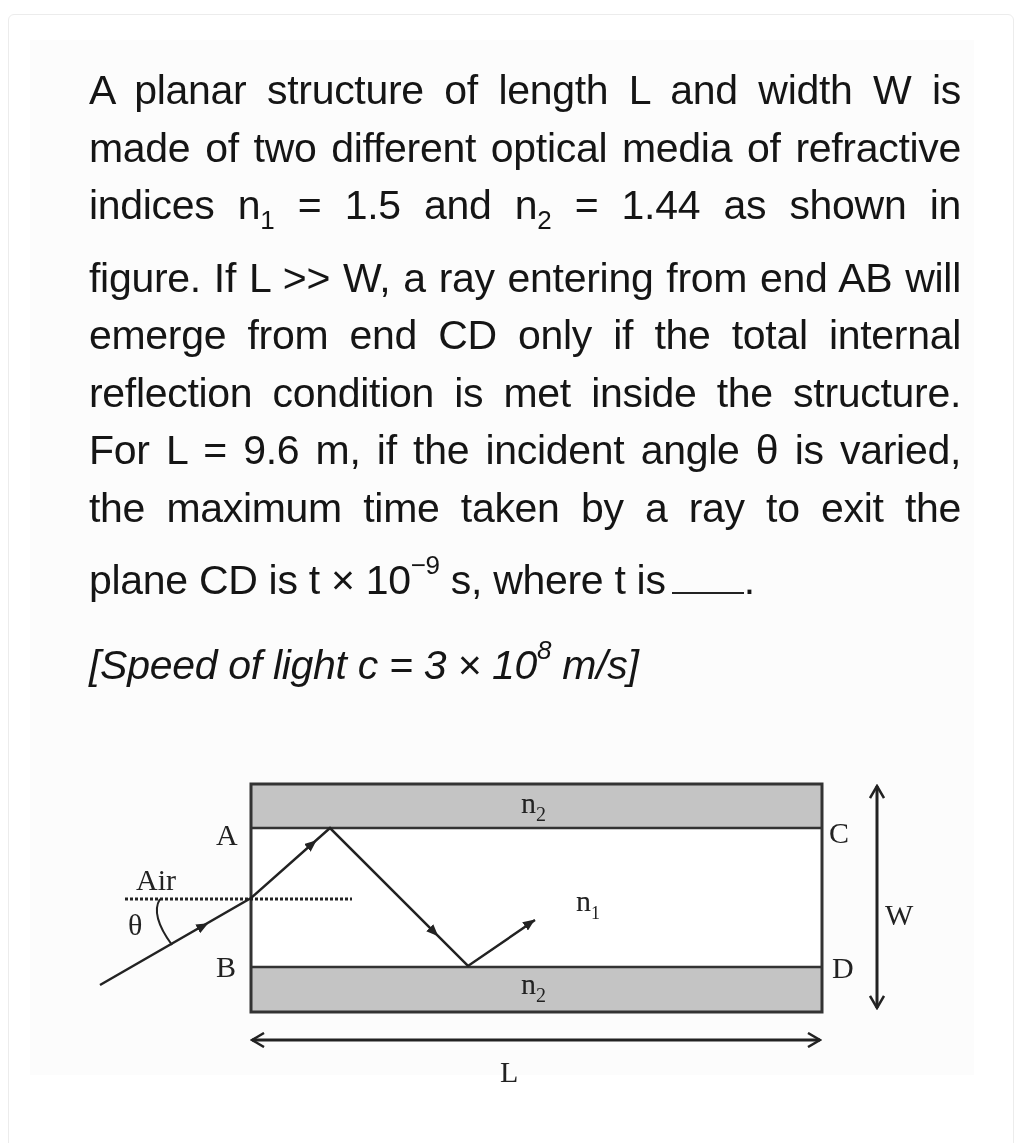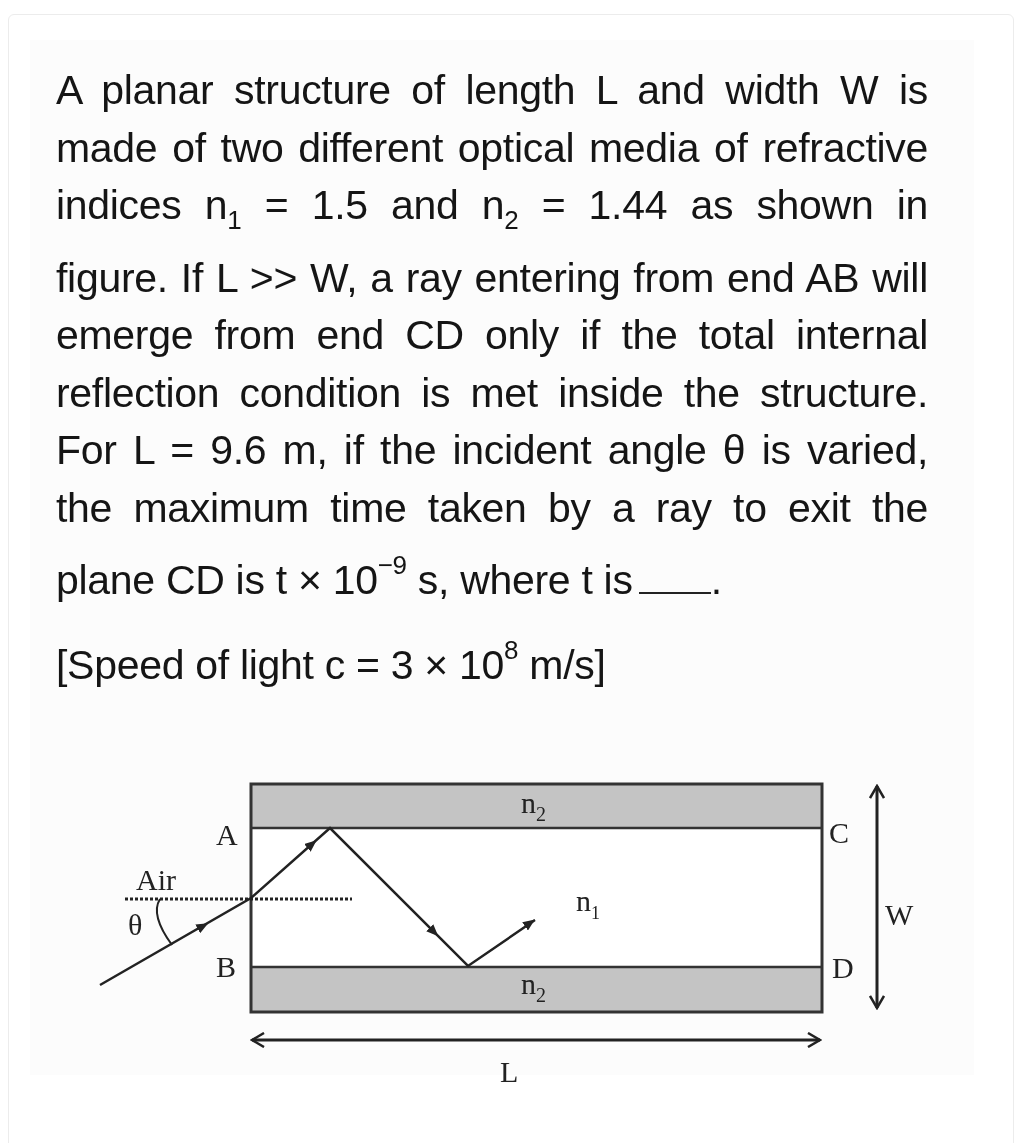--- a/index.html
+++ b/index.html
@@ -9,29 +9,29 @@
   }
   .card {
     position: absolute; left: 8px; top: 14px; width: 1006px; height: 1140px;
     border: 1px solid #ececec; border-radius: 6px; background: #fff; box-sizing: border-box;
   }
   .panel {
     position: absolute; left: 30px; top: 40px; width: 944px; height: 1035px;
     background: #fcfcfc;
   }
   .question {
-    position: absolute; left: 56px; top: 62px; width: 872px;
+    position: absolute; left: 89px; top: 62px; width: 872px;
     font-size: 41px; line-height: 57.5px; text-align: justify;
     letter-spacing: -0.3px; color: #151515;
   }
   .question p { margin: 0; }
   .sub { font-size: 26px; vertical-align: -10px; }
   .sup { font-size: 26px; vertical-align: 20px; }
   .blank { display: inline-block; width: 72px; border-bottom: 2px solid #222; height: 28px; margin-left: 6px; }
-  .note { margin-top: 12px !important; }
+  .note { margin-top: 12px !important; font-style: italic; }
   svg.diagram { position: absolute; left: 0; top: 0; }
   .serif { font-family: "Liberation Serif", "DejaVu Serif", serif; }
 </style>
 </head>
 <body>
 
 <div class="card"></div>
 <div class="panel"></div>
 
 <div class="question">

